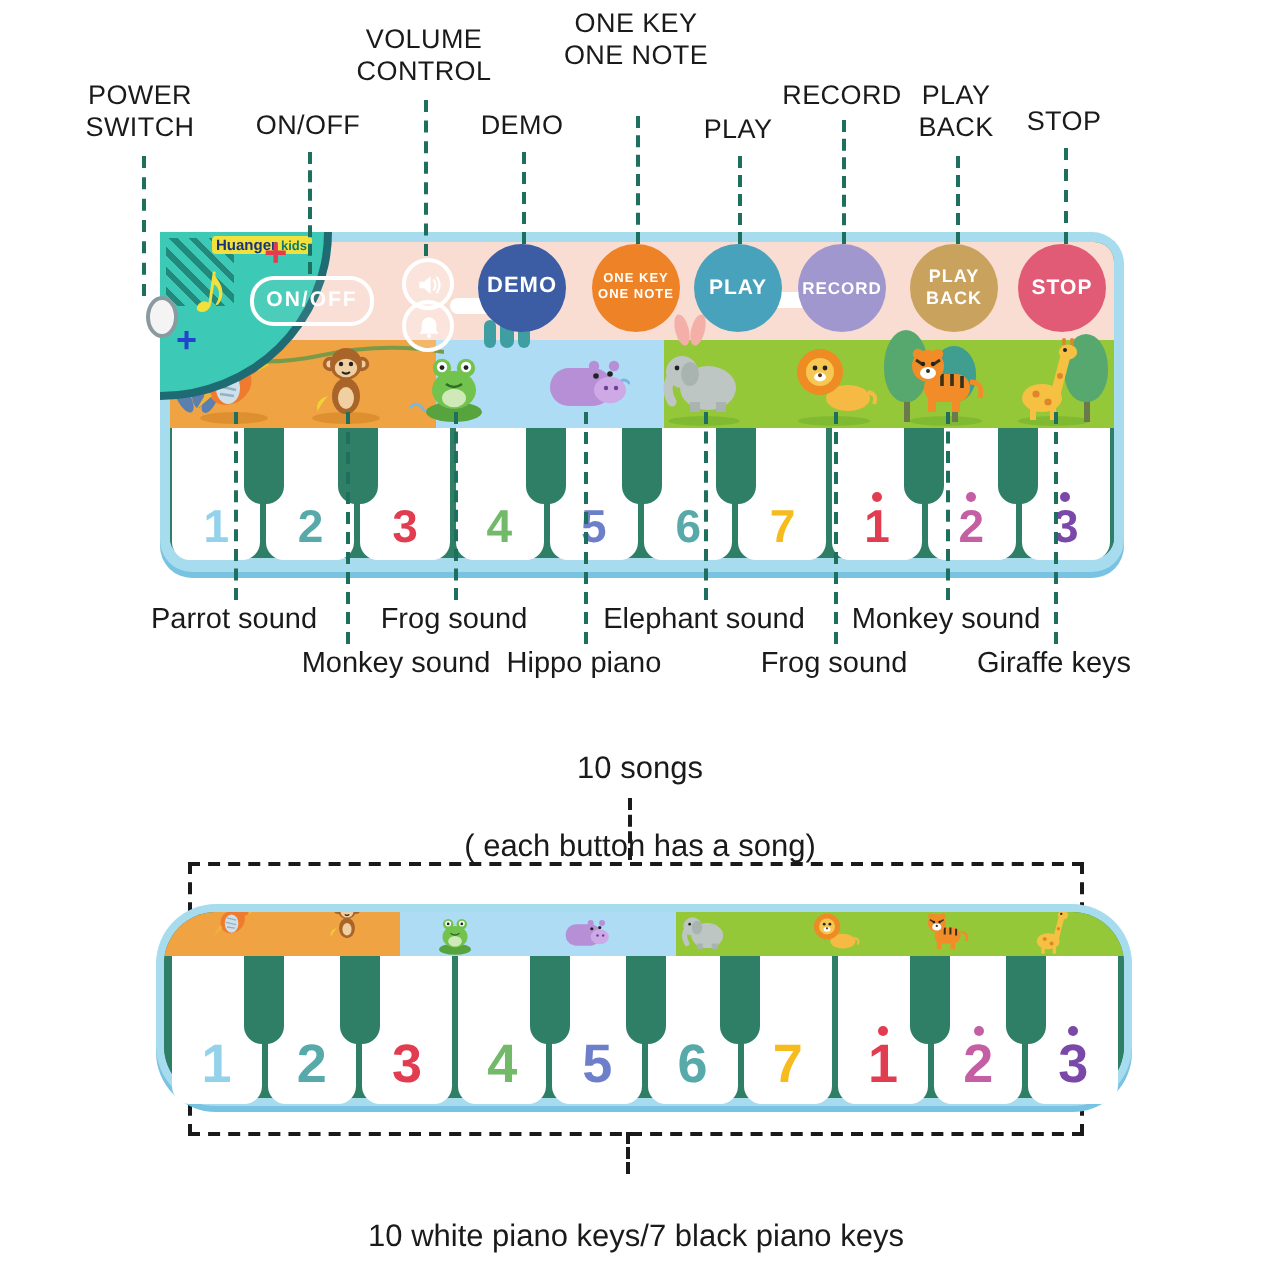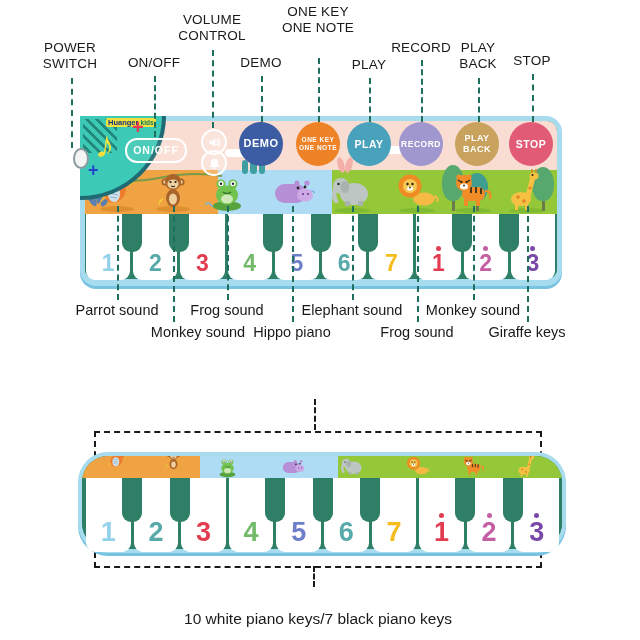--- a/index.html
+++ b/index.html
@@ -323,20 +323,24 @@
       <div class="soundlbl" style="left: 117px; top: 302px;">Parrot sound</div>
       <div class="soundlbl" style="left: 173px; top: 324px; margin-left: 25px;">Monkey sound</div>
       <div class="soundlbl" style="left: 227px; top: 302px;">Frog sound</div>
       <div class="soundlbl" style="left: 292px; top: 324px;">Hippo piano</div>
       <div class="soundlbl" style="left: 352px; top: 302px;">Elephant sound</div>
       <div class="soundlbl" style="left: 417px; top: 324px;">Frog sound</div>
       <div class="soundlbl" style="left: 473px; top: 302px;">Monkey sound</div>
       <div class="soundlbl" style="left: 527px; top: 324px;">Giraffe keys</div>
     </div>
 
+  <div class="anno" style="left:320px;top:356px;">
+    <div>10 songs</div>
+    <div>( each button has a song)</div>
+  </div>
   <div class="blackline" style="left:314px;top:399px;height:31px;"></div>
 
   <div class="dash-rect" style="left:94px;top:431px;width:444px;height:133px;"></div>
 
   <div class="mat-outer" style="left:78px;top:452px;width:488px;height:101px;border-radius:30px;"></div>
   <div class="mat-inner" id="mat2" style="left:82px;top:456px;width:480px;height:93px;border-radius:26px;">
     <div class="strip" id="scene2" style="top:0;height:22px;overflow:hidden;">
       <div class="scene-sec" style="left:0;width:118px;background:#f0a342;"></div>
       <div class="scene-sec" style="left:118px;width:138px;background:#aedcf4;"></div>
       <div class="scene-sec" style="left:256px;width:224px;background:#95c839;"></div>

